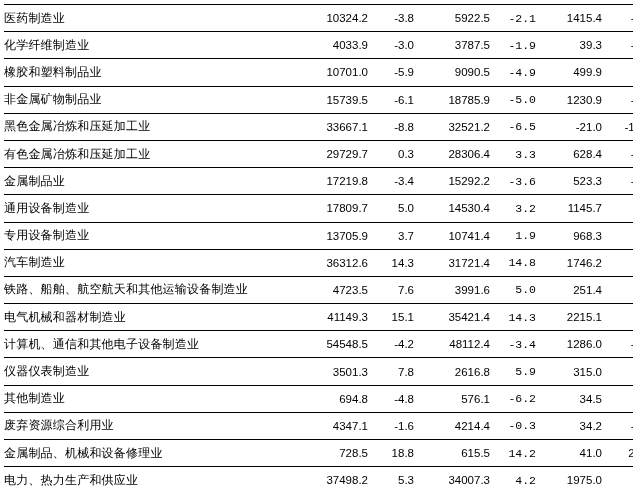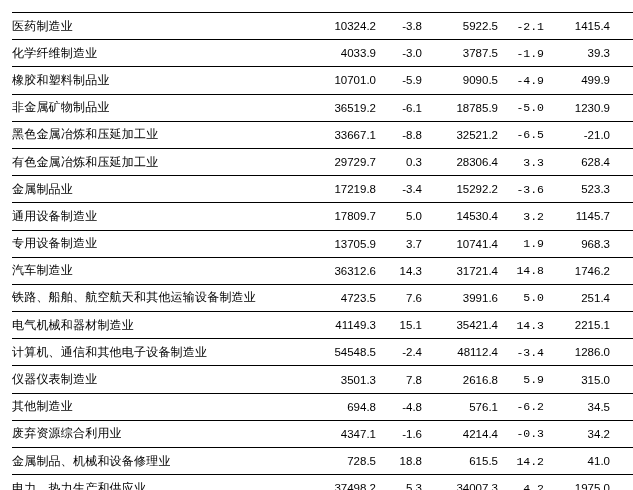--- a/index.html
+++ b/index.html
@@ -12,21 +12,21 @@
     height: 490px;
     font-family: "Liberation Sans", "DejaVu Sans", sans-serif;
     color: #000000;
     overflow: hidden;
   }
   .sheet {
     position: relative;
     width: 633px;
     height: 428px;
     box-sizing: border-box;
-    padding: 12px;
+    padding: 4px;
   }
   table.data {
     width: 633px;
     border-collapse: collapse;
     table-layout: fixed;
     font-size: 11.5px;
   }
   table.data td {
     padding: 0;
     height: 26.2px;
@@ -103,21 +103,21 @@
         <td class="name">橡胶和塑料制品业</td>
         <td class="num v1">10701.0</td>
         <td class="num v2">-5.9</td>
         <td class="num v3">9090.5</td>
         <td class="num v4">-4.9</td>
         <td class="num v5">499.9</td>
         <td class="num v6">-3.3</td>
       </tr>
       <tr>
         <td class="name">非金属矿物制品业</td>
-        <td class="num v1">36519.2</td>
+        <td class="num v1">15739.5</td>
         <td class="num v2">-6.1</td>
         <td class="num v3">18785.9</td>
         <td class="num v4">-5.0</td>
         <td class="num v5">1230.9</td>
         <td class="num v6">-25.9</td>
       </tr>
       <tr>
         <td class="name">黑色金属冶炼和压延加工业</td>
         <td class="num v1">33667.1</td>
         <td class="num v2">-8.8</td>
@@ -185,21 +185,21 @@
         <td class="num v1">41149.3</td>
         <td class="num v2">15.1</td>
         <td class="num v3">35421.4</td>
         <td class="num v4">14.3</td>
         <td class="num v5">2215.1</td>
         <td class="num v6">29.2</td>
       </tr>
       <tr>
         <td class="name">计算机、通信和其他电子设备制造业</td>
         <td class="num v1">54548.5</td>
-        <td class="num v2">-2.4</td>
+        <td class="num v2">-4.2</td>
         <td class="num v3">48112.4</td>
         <td class="num v4">-3.4</td>
         <td class="num v5">1286.0</td>
         <td class="num v6">-49.2</td>
       </tr>
       <tr>
         <td class="name">仪器仪表制造业</td>
         <td class="num v1">3501.3</td>
         <td class="num v2">7.8</td>
         <td class="num v3">2616.8</td>

